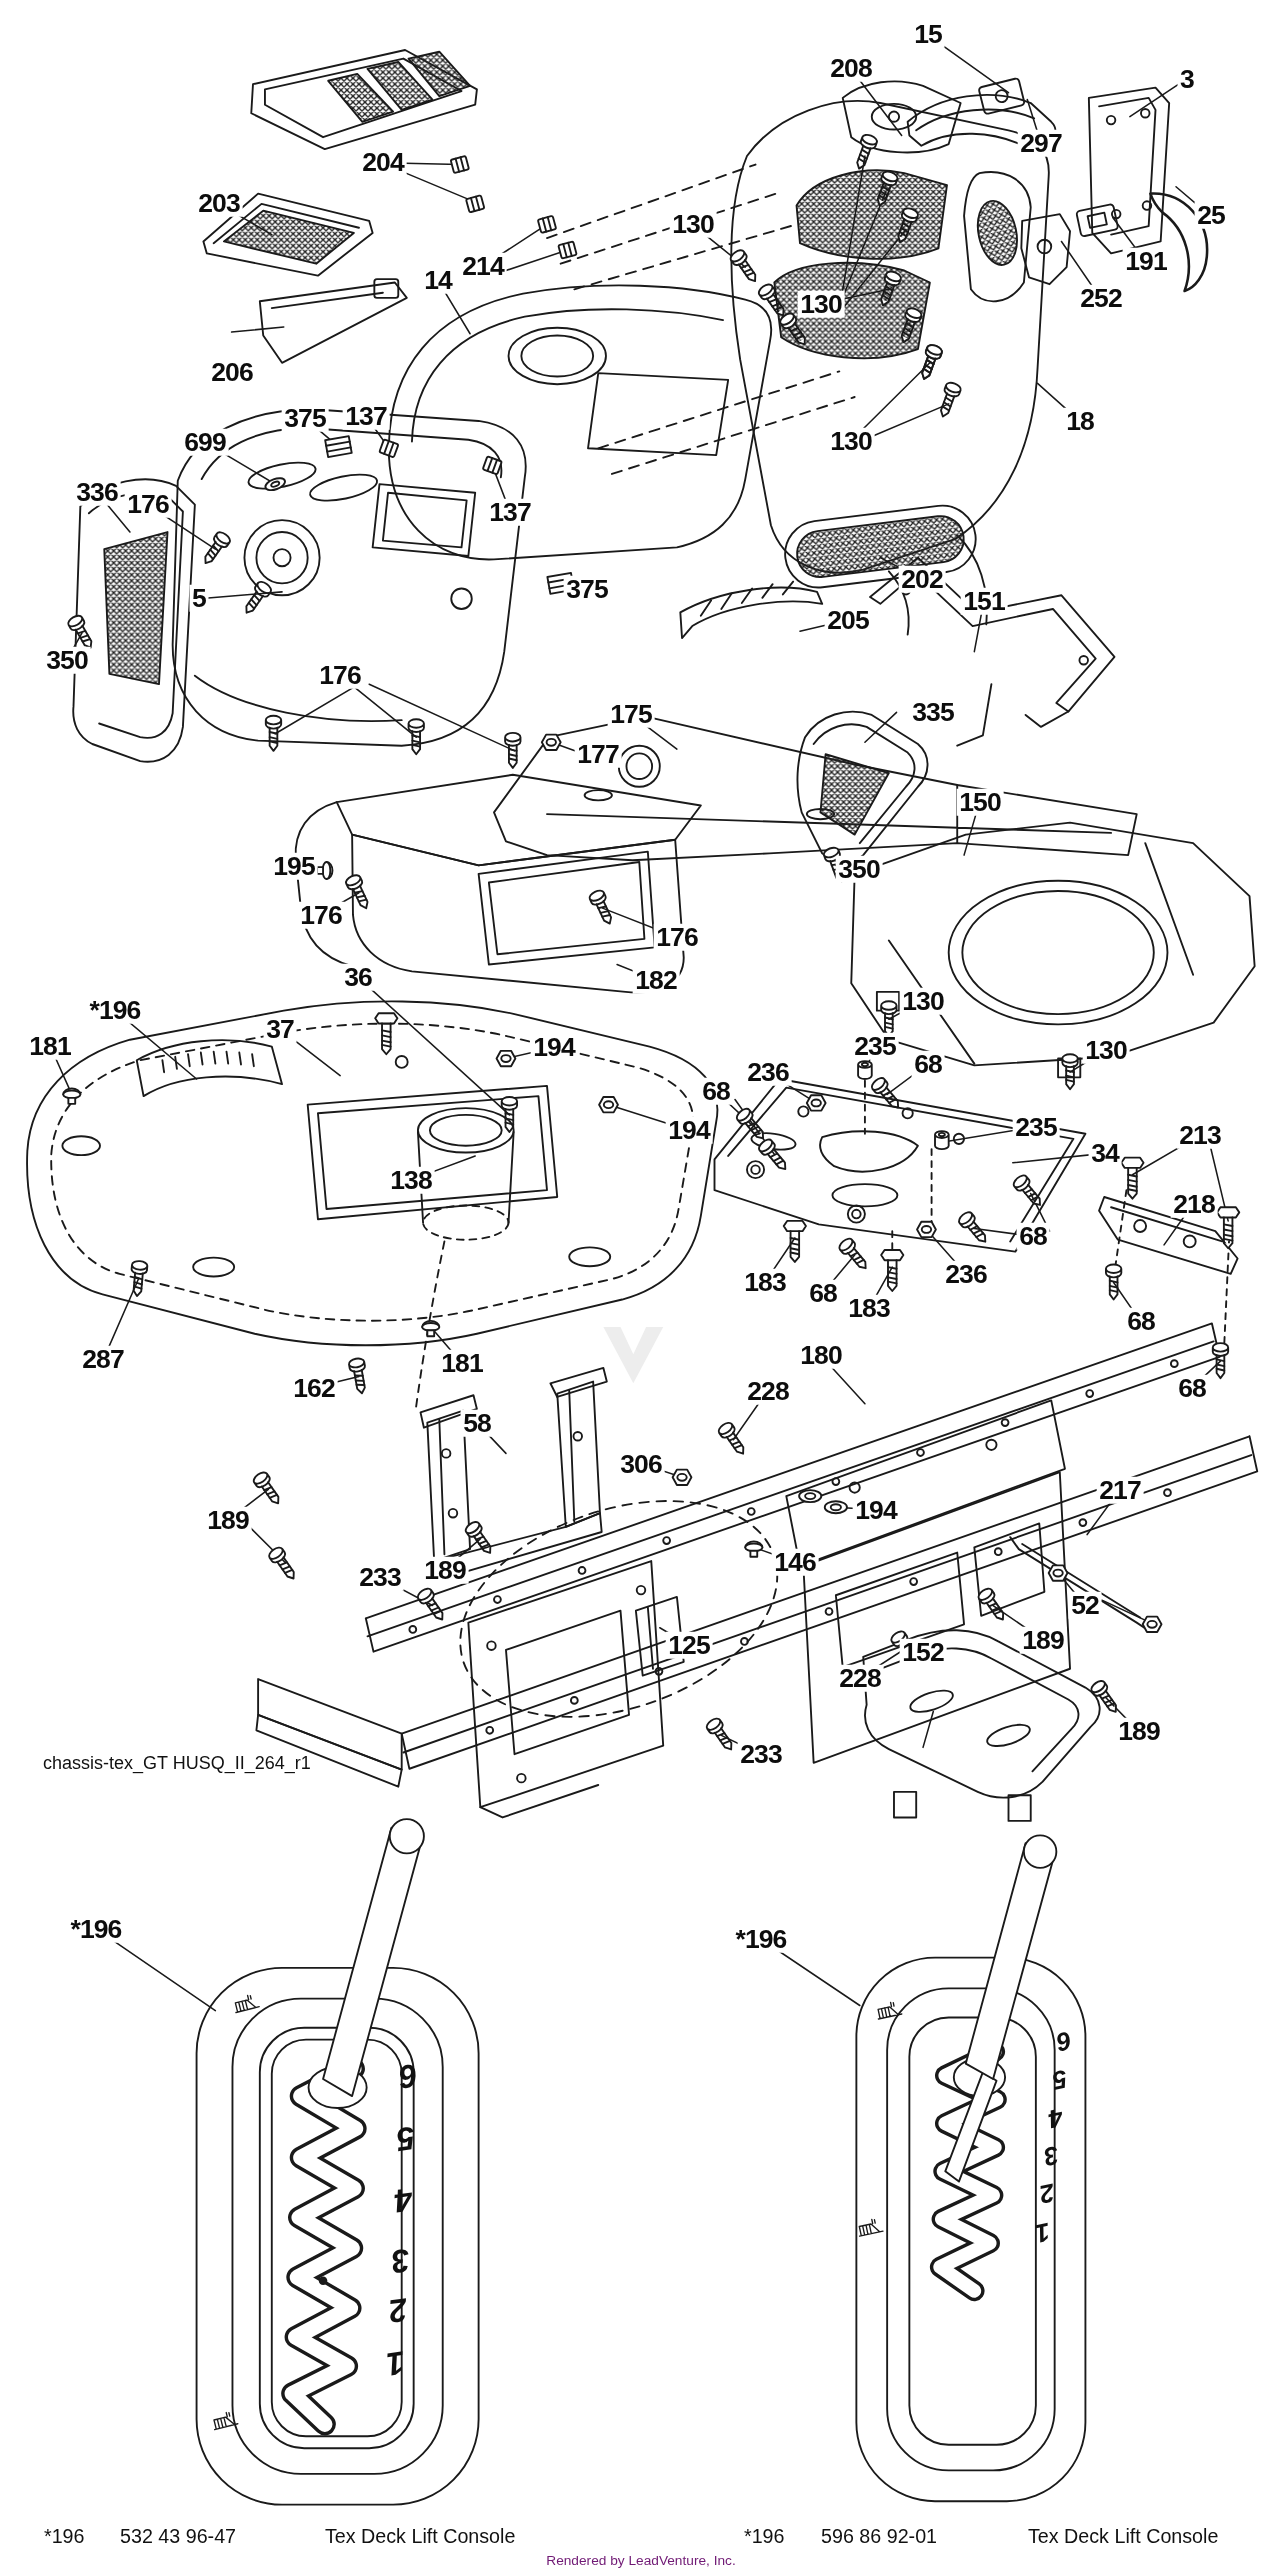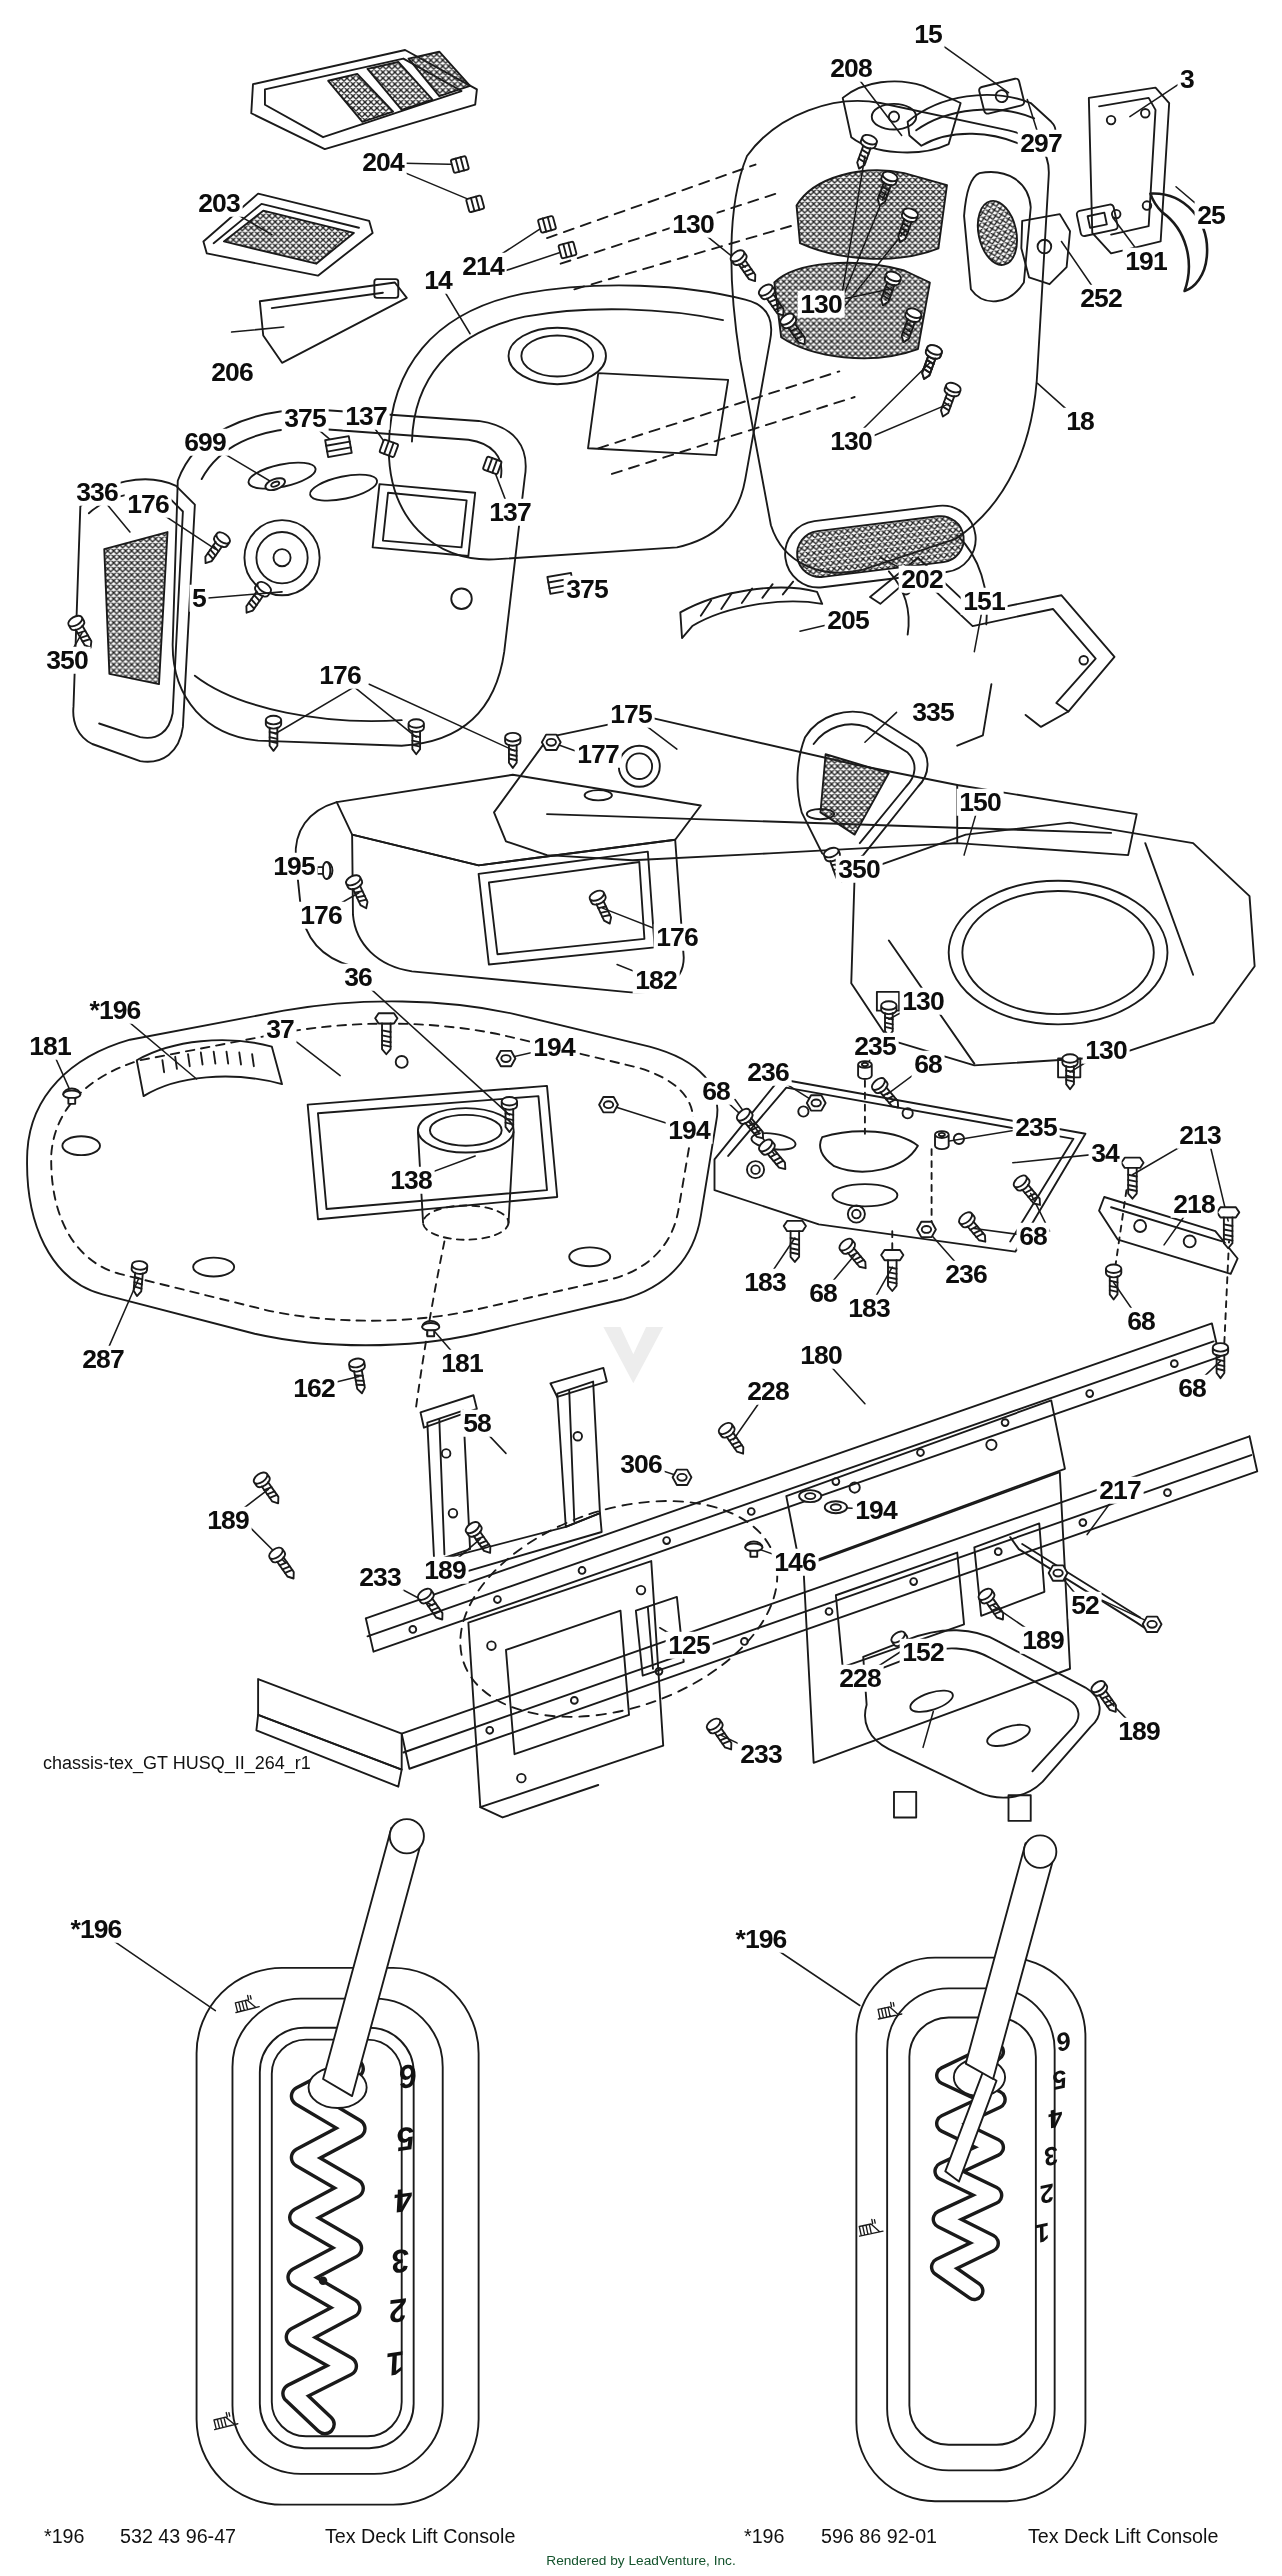--- a/index.html
+++ b/index.html
@@ -8,21 +8,21 @@
   #art{position:absolute;left:0;top:0;width:1282px;height:2576px;}
   .callout{position:absolute;transform:translate(-50%,-50%);font-weight:700;font-size:26.5px;
            letter-spacing:-0.9px;color:#0d0d0d;background:#fff;padding:0 2.6px;line-height:1;
            white-space:nowrap;z-index:5;}
   .watermark{position:absolute;left:400px;top:1380px;font-size:49px;font-weight:600;
              letter-spacing:12px;color:#eaeaea;z-index:1;}
   .diagram-caption{position:absolute;left:43px;top:1753px;font-size:18px;color:#111;z-index:4;}
   .footer-text{position:absolute;top:2525px;font-size:19.7px;color:#111;white-space:nowrap;z-index:4;}
   .fx-ref-l{left:44px;}  .fx-pn-l{left:120px;}  .fx-desc-l{left:325px;}
   .fx-ref-r{left:744px;} .fx-pn-r{left:821px;}  .fx-desc-r{left:1028px;}
-  .rendered-by{position:absolute;left:0;right:0;top:2553px;text-align:center;font-size:13.7px;color:#14532d;z-index:4;}
+  .rendered-by{position:absolute;left:0;right:0;top:2553px;text-align:center;font-size:13.7px;color:#701a75;z-index:4;}
   svg *{vector-effect:none;}
 </style>
 </head>
 <body>
 
 <div id="stage">
 
 
   <svg id="art" viewBox="0 0 1500 3013" fill="none" stroke="#1a1a1a" stroke-width="2.2" stroke-linejoin="round" stroke-linecap="round">
     <defs>

